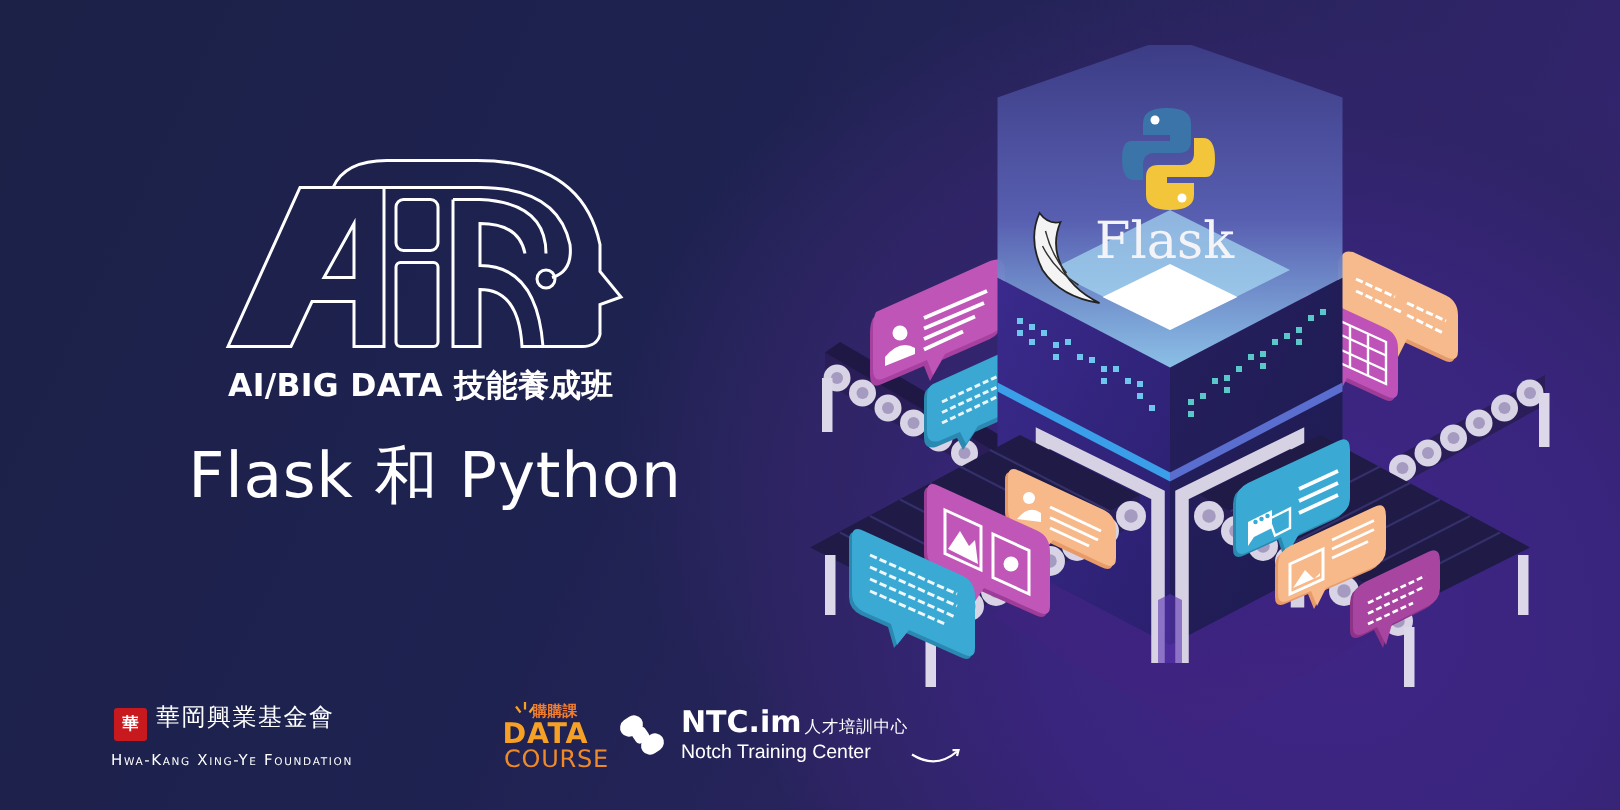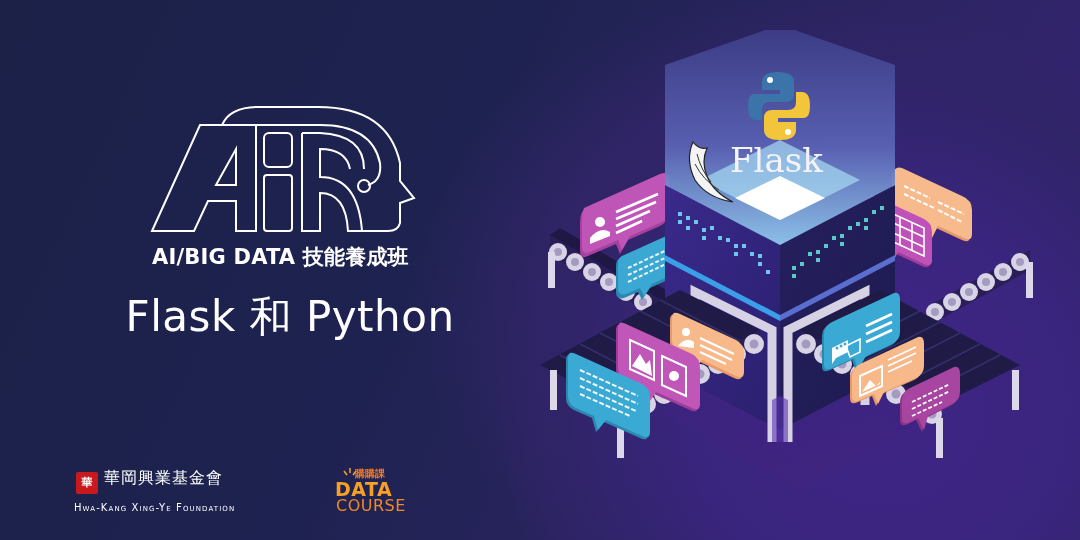--- a/index.html
+++ b/index.html
@@ -96,20 +96,33 @@
         <svg style="position:absolute;left:8px;top:0;width:14px;height:12px" viewBox="0 0 14 12" stroke="#f6a126" stroke-width="1.5">
           <line x1="7" y1="1" x2="7" y2="6"></line>
             <line x1="1" y1="4" x2="4" y2="8"></line>
             <line x1="13" y1="4" x2="10" y2="8"></line>
         </svg>
         <div class="gogo-cn">購購課</div>
         <div class="gogo-1">DATA</div>
         <div class="gogo-2">COURSE</div>
       </div>
 
+      <div class="ntc">
+        <svg class="ntc-mark" viewBox="0 0 36 36" fill="#ffffff">
+          <rect x="3" y="6" width="16" height="12" rx="6" transform="rotate(-35 11 12)"></rect>
+          <rect x="17" y="18" width="16" height="12" rx="6" transform="rotate(-35 25 24)"></rect>
+          <rect x="12" y="13" width="10" height="10" rx="3" transform="rotate(-35 17 18)"></rect>
+        </svg>
+        <div class="ntc-title"><span>NTC.im</span><span class="ntc-cn">人才培訓中心</span></div>
+        <div class="ntc-sub">Notch Training Center</div>
+        <svg class="ntc-smile" viewBox="0 0 36 14" fill="none" stroke="#ffffff" stroke-width="1.5">
+          <path d="M2 6 Q18 16 32 4"></path>
+            <path d="M29 3 L33 3 L32 7"></path>
+        </svg>
+      </div>
     </div>
   </div>
 
   <svg class="illus" viewBox="0 0 560 510">
     <defs>
       <linearGradient id="hexTop" x1="0" y1="0" x2="0" y2="1">
         <stop offset="0" stop-color="#3c3c86"></stop>
         <stop offset=".55" stop-color="#5a62b4"></stop>
         <stop offset="1" stop-color="#8fc8ec"></stop>
       </linearGradient>

